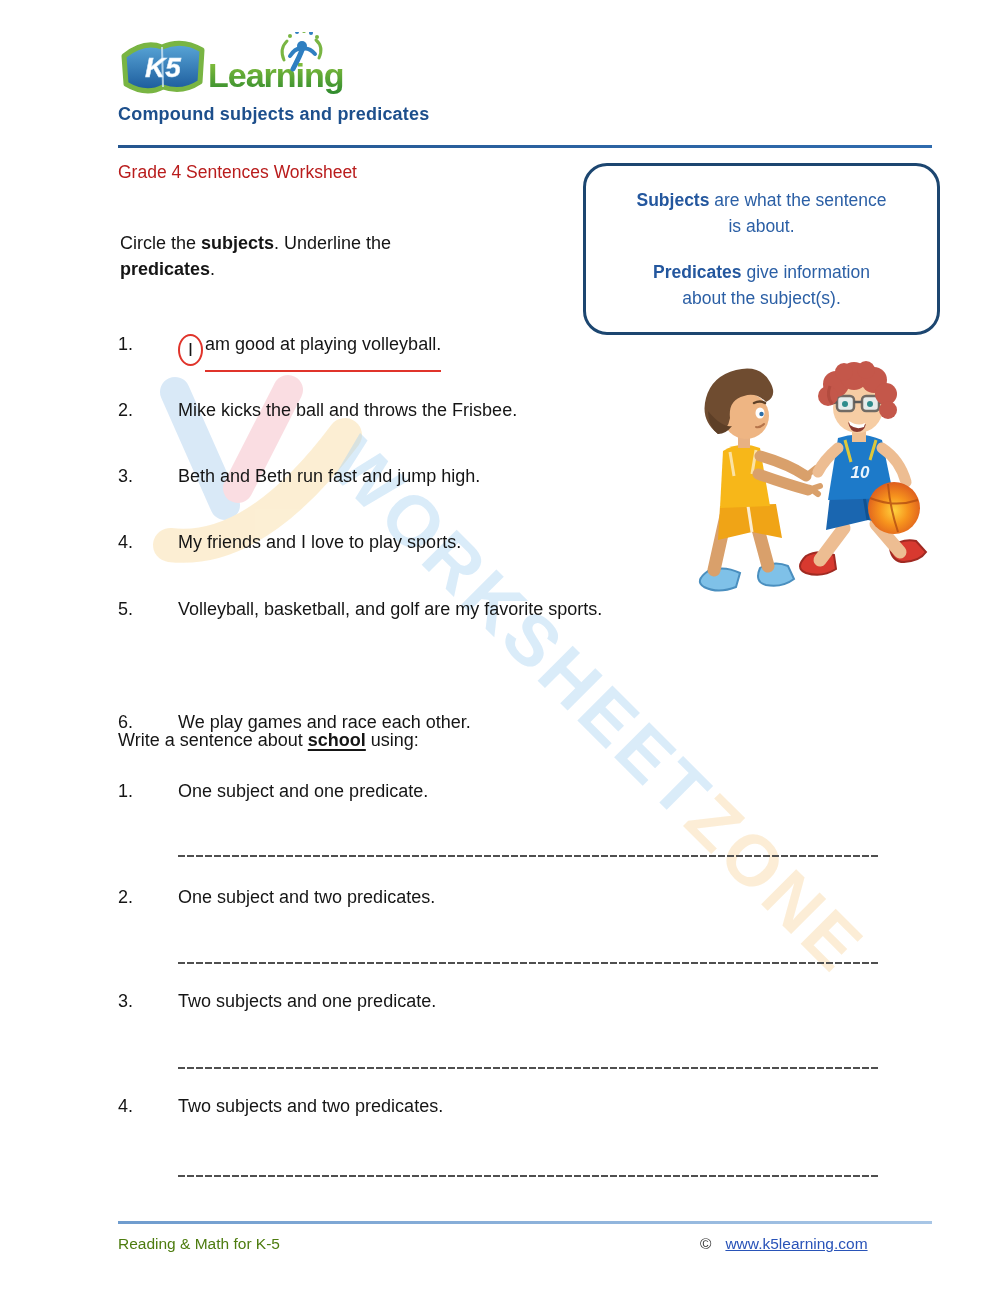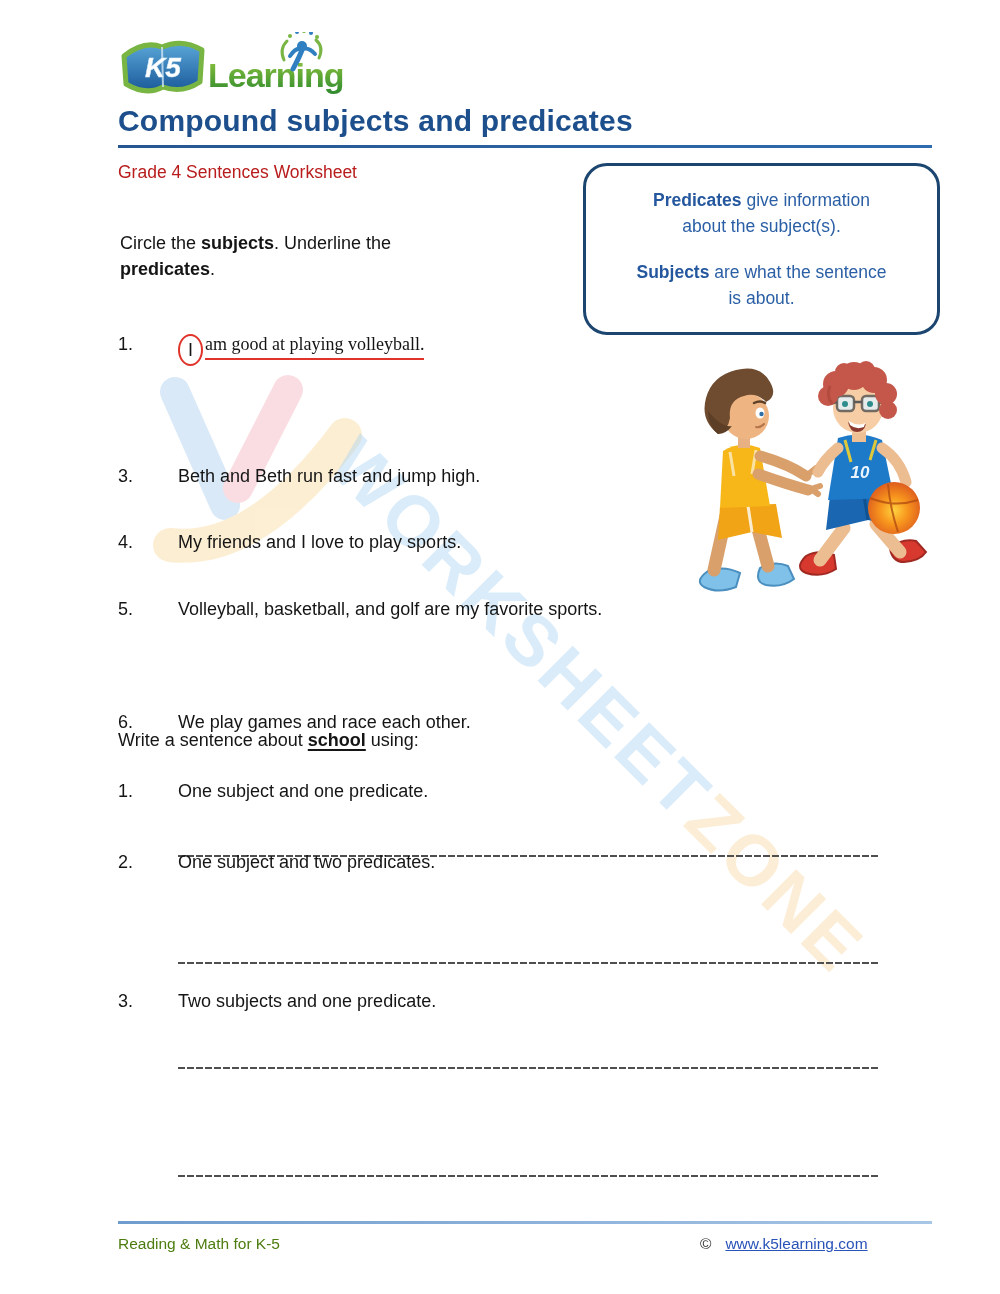--- a/index.html
+++ b/index.html
@@ -10,21 +10,21 @@
     font-family:"Liberation Sans", sans-serif;
     color:#1c1c1c;
     overflow:hidden;
   }
   .abs{position:absolute;}
   
   #watermark{position:absolute;inset:0;pointer-events:none;z-index:0;}
   
   .title{
     left:118px;top:104px;
-    font-size:30px;font-weight:bold;color:#1d4f8c;
+    font-size:18px;font-weight:bold;color:#1d4f8c;
     letter-spacing:0.2px;white-space:nowrap;z-index:2;
   }
   .title-rule{
     left:118px;top:145px;width:814px;height:3px;
     background:linear-gradient(90deg,#25568f,#2f6bae);z-index:2;
   }
   .subtitle{
     left:118px;top:162px;
     font-size:17.5px;color:#b91c1c;white-space:nowrap;z-index:2;
   }
@@ -50,22 +50,21 @@
   .q-row{left:118px;height:24px;font-size:18px;color:#151515;z-index:2;white-space:nowrap;}
   .q-num{display:inline-block;width:60px;}
   .subject-circle{
     display:inline-block;min-width:15px;height:28px;line-height:28px;
     border:2.5px solid #e0342b;border-radius:50%;
     text-align:center;padding:0 3px;margin-right:2px;
     vertical-align:-6px;
   }
   .predicate-underline{
     border-bottom:2.5px solid #e0342b;
-    padding-bottom:4px;
-    font-family:Liberation Serif, serif;
+    padding-bottom:16px;
   }
   .keyword{font-weight:bold;text-decoration:underline;text-decoration-thickness:2px;text-underline-offset:3px;text-align:center;}
   
   .answer-line{
     left:178px;width:700px;height:3px;z-index:2;
     background:repeating-linear-gradient(90deg,#4f4f4f 0 7px,rgba(0,0,0,0) 7px 9px);
     background-size:100% 2px;background-position:0 1px;background-repeat:no-repeat;
   }
   
   .footer-rule{
@@ -128,28 +127,31 @@
         <circle cx="25" cy="-1" r="2" fill="#2f7fc1"></circle>
       <circle cx="31" cy="3" r="2" fill="#79b543"></circle>
     </g>
   </svg>
 
   <div class="abs title">Compound subjects and predicates</div>
   <div class="abs title-rule"></div>
   <div class="abs subtitle">Grade 4 Sentences Worksheet</div>
 
   <div class="abs info-box">
+    <p><b>Subjects</b><span> are what the sentence is about.</span></p>
     <p><b>Predicates</b><span> give information about the subject(s).</span></p>
-    <p><b>Subjects</b><span> are what the sentence is about.</span></p>
   </div>
 
   <div class="abs instructions"><span> Circle the </span><b>subjects</b><span>. Underline the </span><b>predicates</b><span>.</span></div>
 
   <div class="abs q-row" style="top:334px;">
     <span class="q-num">1.</span><span class="subject-circle">I</span><span class="predicate-underline">am good at playing volleyball.</span>
+  </div>
+  <div class="abs q-row" style="top:400px;">
+    <span class="q-num">2.</span><span>Mike kicks the ball and throws the Frisbee.</span>
   </div>
   <div class="abs q-row" style="top:466px;">
     <span class="q-num">3.</span><span>Beth and Beth run fast and jump high.</span>
   </div>
   <div class="abs q-row" style="top:532px;">
     <span class="q-num">4.</span><span>My friends and I love to play sports.</span>
   </div>
   <div class="abs q-row" style="top:599px;">
     <span class="q-num">5.</span><span>Volleyball, basketball, and golf are my favorite sports.</span>
   </div>
@@ -223,30 +225,33 @@
     </g>
   </svg>
 
   <div class="abs q-row" style="top:730px;"><span>Write a sentence about </span><span class="keyword">school</span><span> using:</span></div>
 
   <div class="abs q-row" style="top:781px;">
     <span class="q-num">1.</span><span>One subject and one predicate.</span>
   </div>
   <div class="abs answer-line" style="top:854px;"></div>
 
-  <div class="abs q-row" style="top:852px;">
+  <div class="abs q-row" style="top:887px;">
     <span class="q-num">2.</span><span>One subject and two predicates.</span>
   </div>
   <div class="abs answer-line" style="top:961px;"></div>
 
   <div class="abs q-row" style="top:991px;">
     <span class="q-num">3.</span><span>Two subjects and one predicate.</span>
   </div>
   <div class="abs answer-line" style="top:1066px;"></div>
 
+  <div class="abs q-row" style="top:1096px;">
+    <span class="q-num">4.</span><span>Two subjects and two predicates.</span>
+  </div>
   <div class="abs answer-line" style="top:1174px;"></div>
 
   <div class="abs footer-rule"></div>
   <div class="abs footer-left">Reading &amp; Math for K-5</div>
   <div class="abs footer-right">
     <span class="copyright">©</span>
     <span class="footer-link">www.k5learning.com</span>
   </div>
 
 </div>

